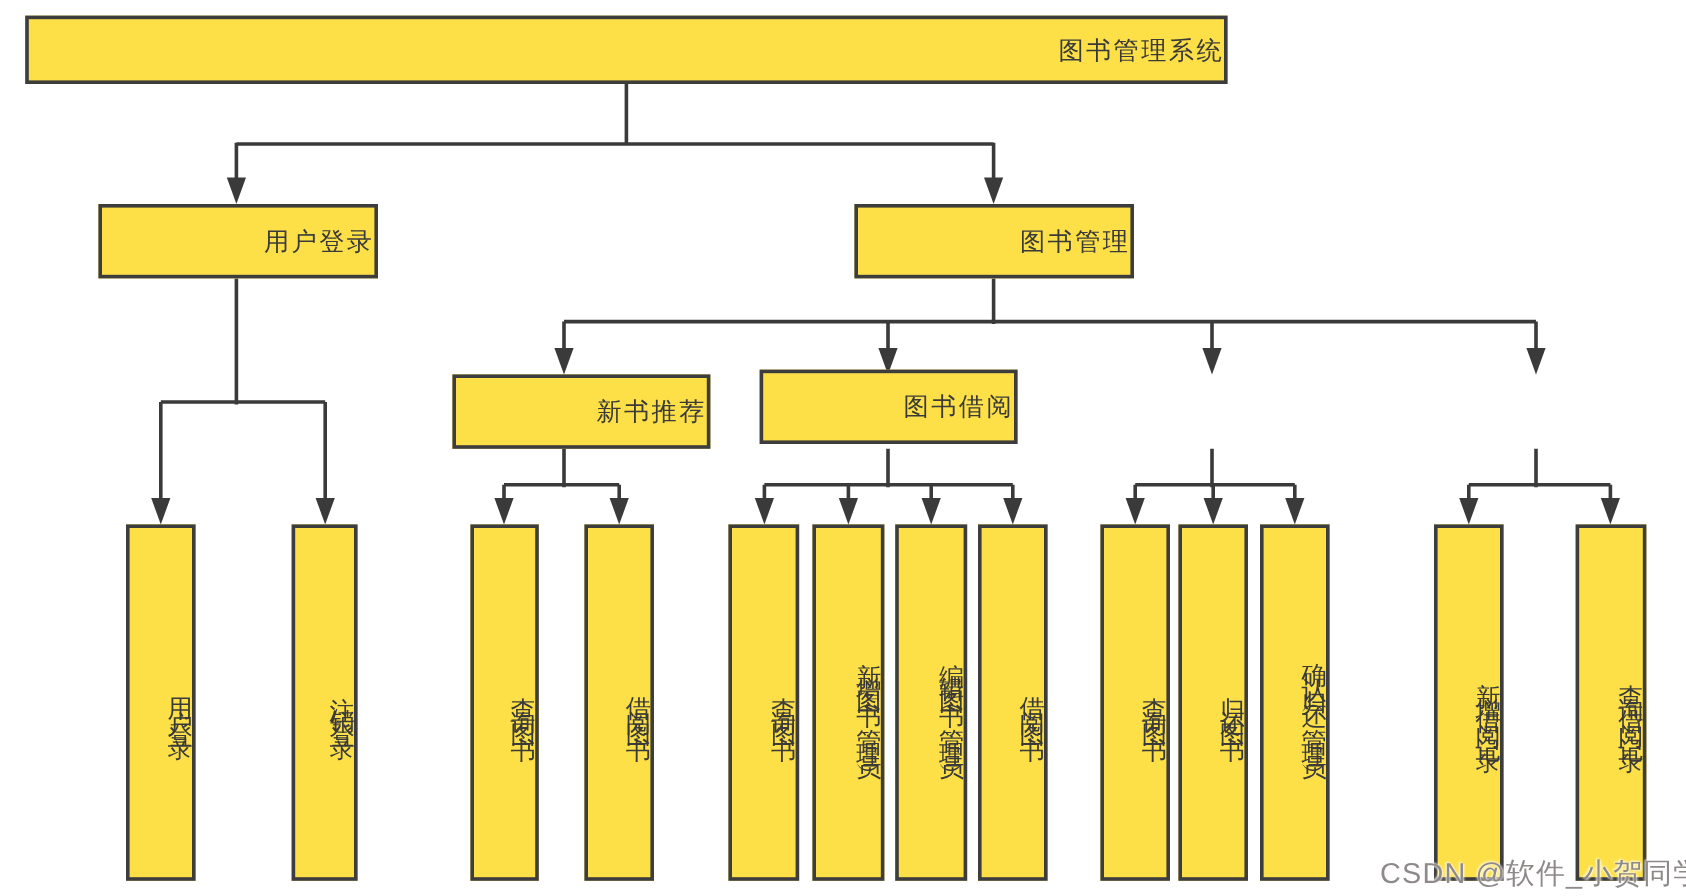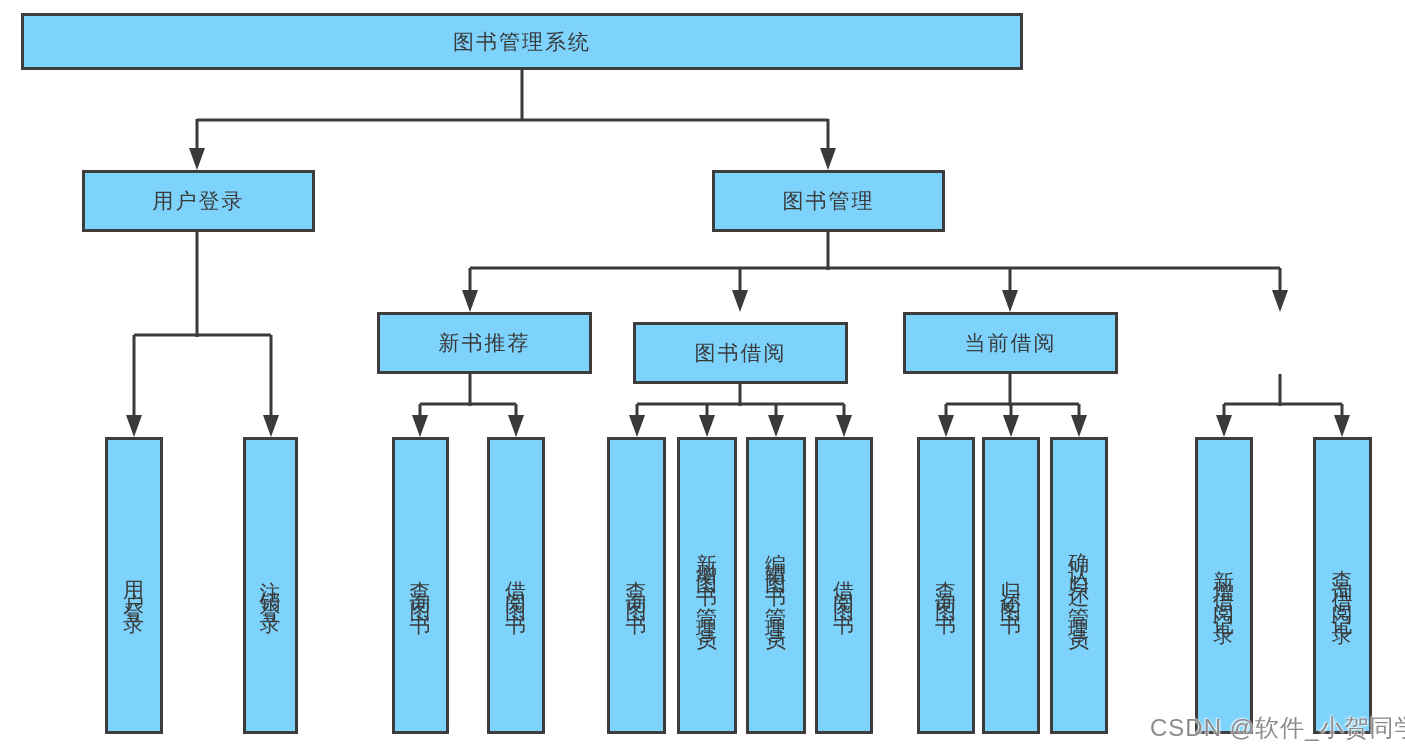--- a/index.html
+++ b/index.html
@@ -14,25 +14,25 @@
   #edges {
     position: absolute;
     left: 0; top: 0;
     width: 1405px; height: 747px;
   }
   #edges path { stroke: #3a3a3a; stroke-width: 3; fill: none; }
   #edges polygon { fill: #3a3a3a; stroke: none; }
   .box {
     position: absolute;
     box-sizing: border-box;
-    background: #7dd3fc;
+    background: #fde047;
     border: 3px solid #3d3d3d;
     display: flex;
     align-items: center;
-    justify-content: center;
+    justify-content: flex-end;
     color: #3a3a3a;
   }
   .hbox { font-size: 21px; letter-spacing: 2px; }
   .vbox .vtext {
     writing-mode: vertical-rl;
     text-orientation: mixed;
     font-size: 21px;
     letter-spacing: 11px;
     line-height: 1;
     color: #3a3a3a;
@@ -104,25 +104,22 @@
   <div class="box hbox" style="left:82px; top:170px; width:233px; height:62px;">
     <span>用户登录</span>
   </div>
   <div class="box hbox" style="left:712px; top:170px; width:233px; height:62px;font-family:Liberation Mono, monospace;">
     <span>图书管理</span>
   </div>
 
   <div class="box hbox" style="left:363px; top:312px; width:215px; height:62px;margin-left:14px;">
     <span>新书推荐</span>
   </div>
-  <div class="box hbox" style="left:633px; top:322px; width:215px; height:62px;">
+  <div class="box hbox" style="left:633px; top:308px; width:215px; height:62px;">
     <span>图书借阅</span>
-  </div>
-  <div class="box hbox" style="left:903px; top:312px; width:215px; height:62px;">
-    <span>当前借阅</span>
   </div>
 
   <div class="box vbox" style="left:105px; top:437px; width:58px; height:297px;">
     <span class="vtext">用户登录</span>
   </div>
   <div class="box vbox" style="left:243px; top:437px; width:55px; height:297px;">
     <span class="vtext">注销登录</span>
   </div>
 
   <div class="box vbox" style="left:392px; top:437px; width:57px; height:297px;">

